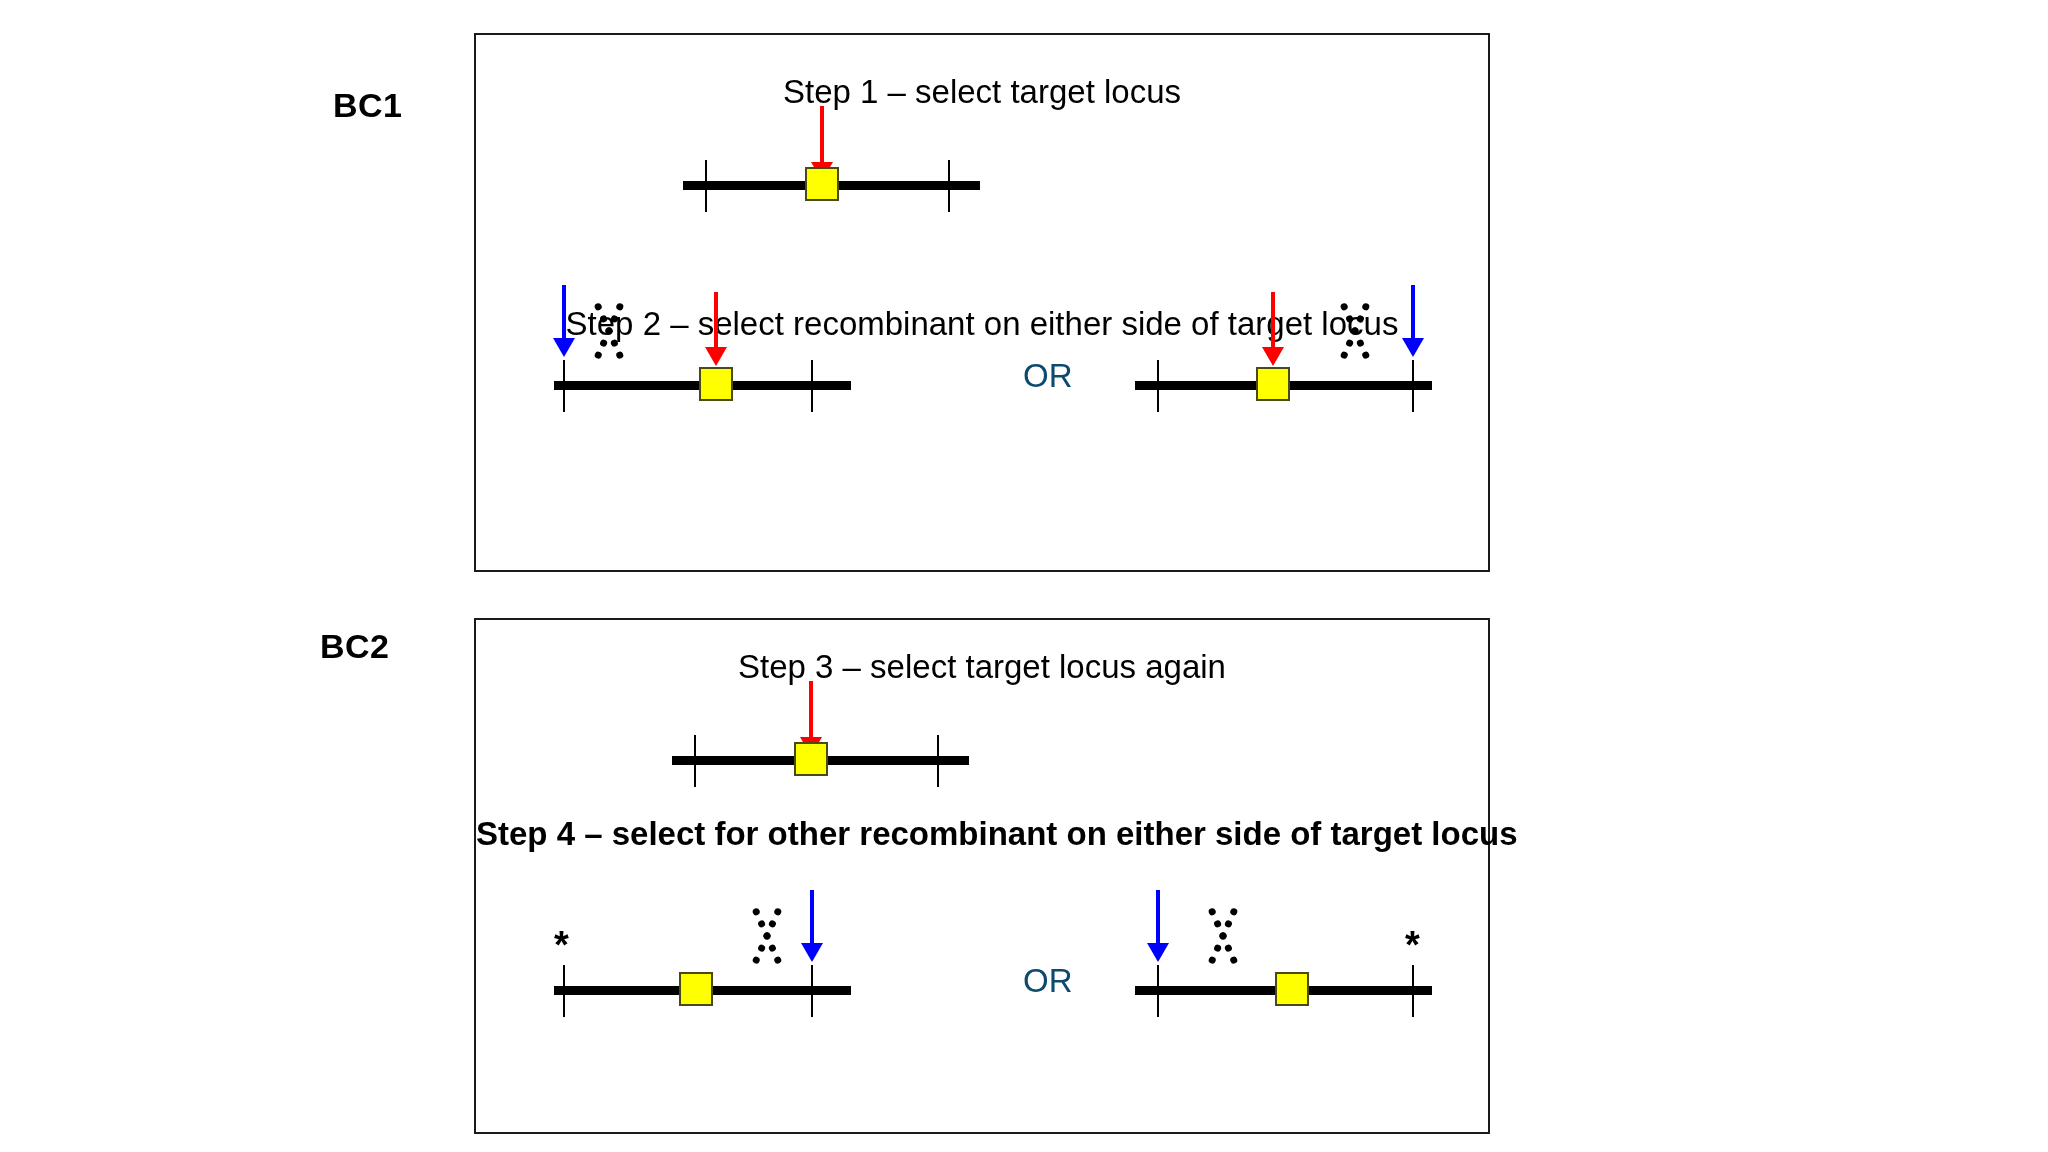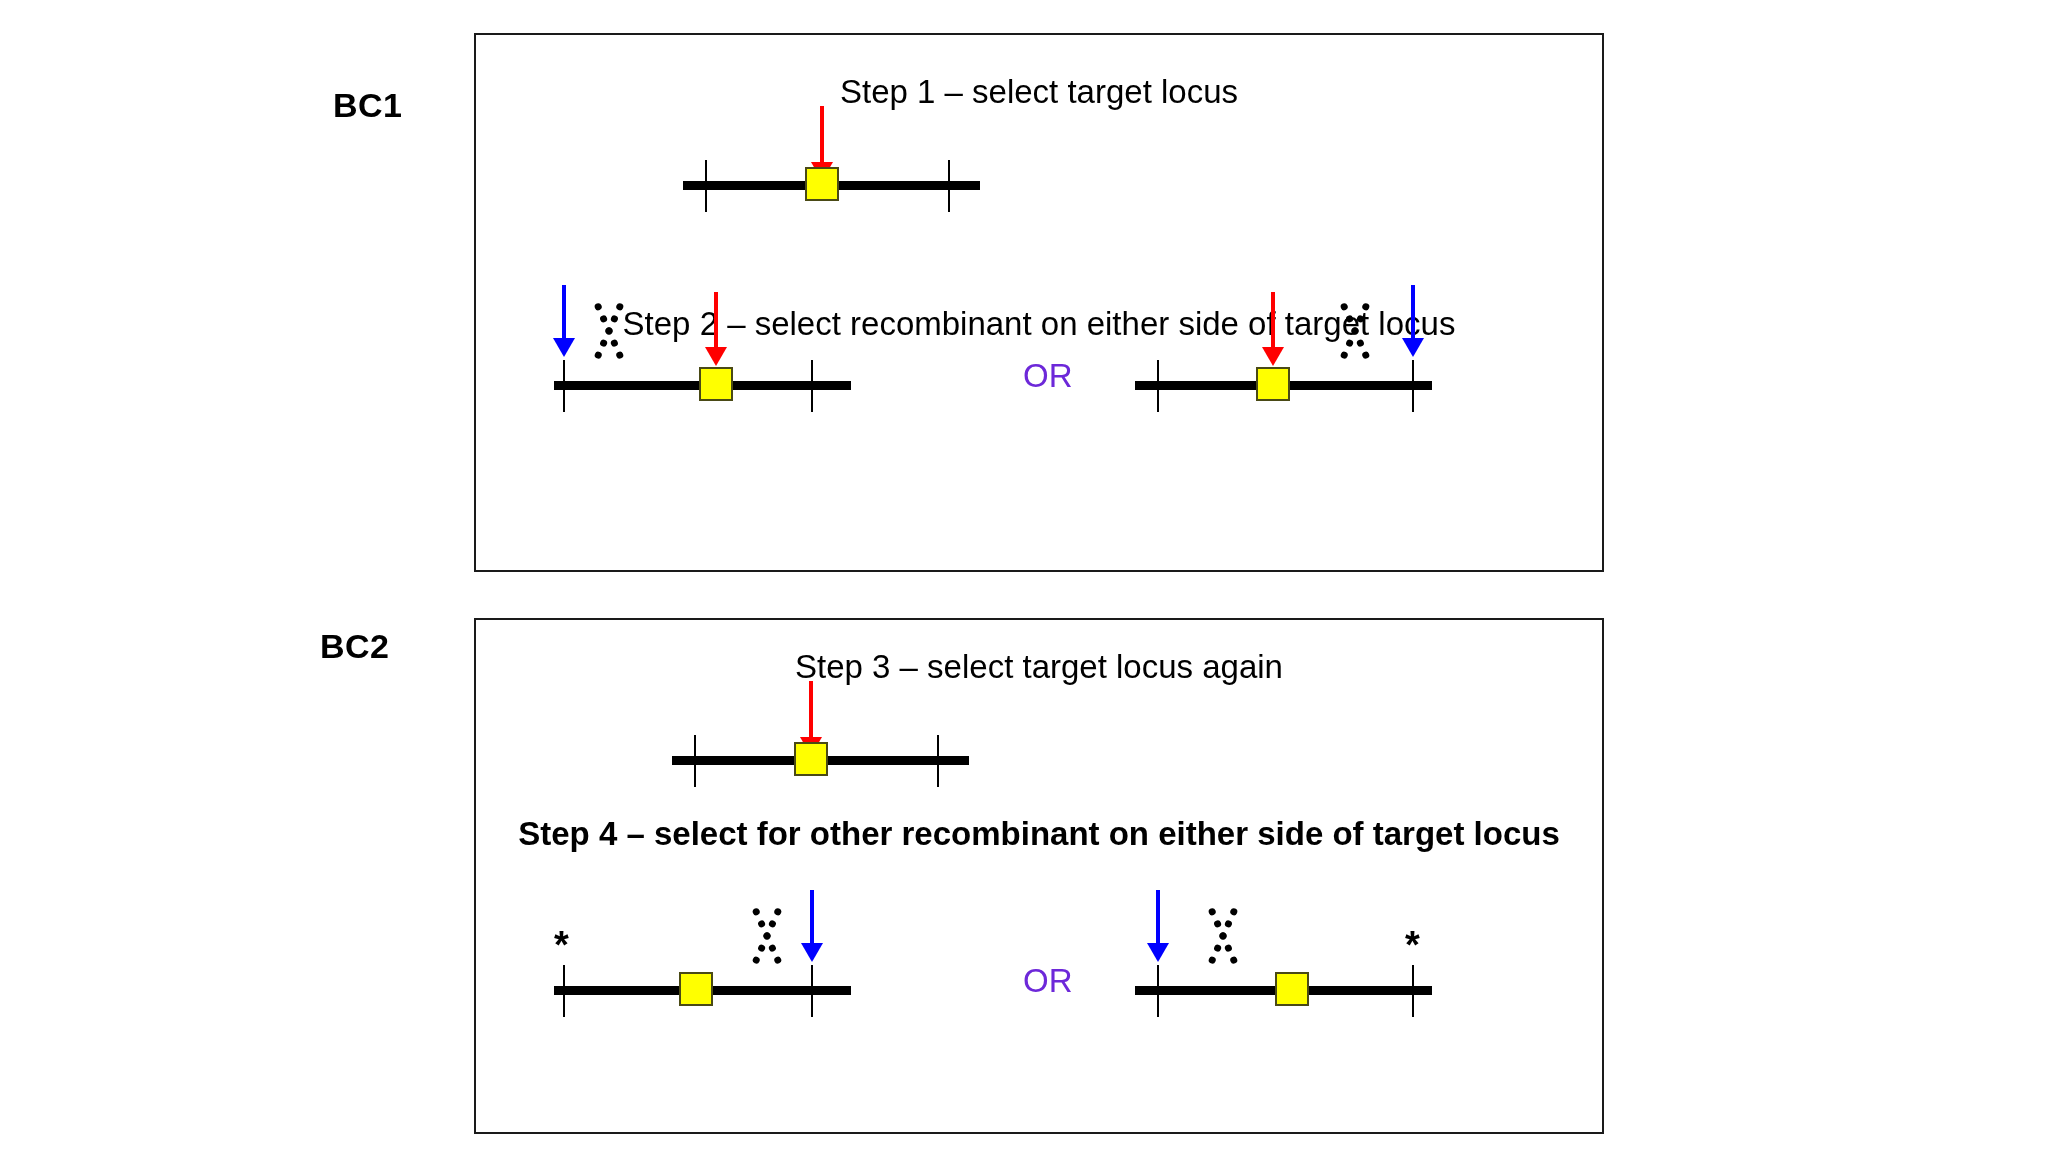--- a/index.html
+++ b/index.html
@@ -26,21 +26,21 @@
     color: #000000;
     white-space: nowrap;
   }
   #gen-label-bc1 { left: 333px; top: 86px; }
   #gen-label-bc2 { left: 320px; top: 627px; }
 
   
   .panel {
     position: absolute;
     left: 474px;
-    width: 1130px;
+    width: 1016px;
     border: 2px solid #1a1a1a;
     background: #ffffff;
     box-sizing: border-box;
   }
   #panel-bc1 { top: 33px;  height: 539px; }
   #panel-bc2 { top: 590px; height: 516px; margin-top: 28px; }
 
   
   .step-title {
     position: absolute;
@@ -136,21 +136,21 @@
     font-size: 38px;
     font-weight: bold;
     line-height: 1;
     color: #000000;
   }
 
   
   .or-text {
     position: absolute;
     font-size: 33px;
-    color: #6d28d9;
+    color: #0c4a6e;
   }
 
   
   .footnote {
     position: absolute;
     font-size: 18px;
     color: #000000;
     white-space: nowrap;
   }
 </style>

